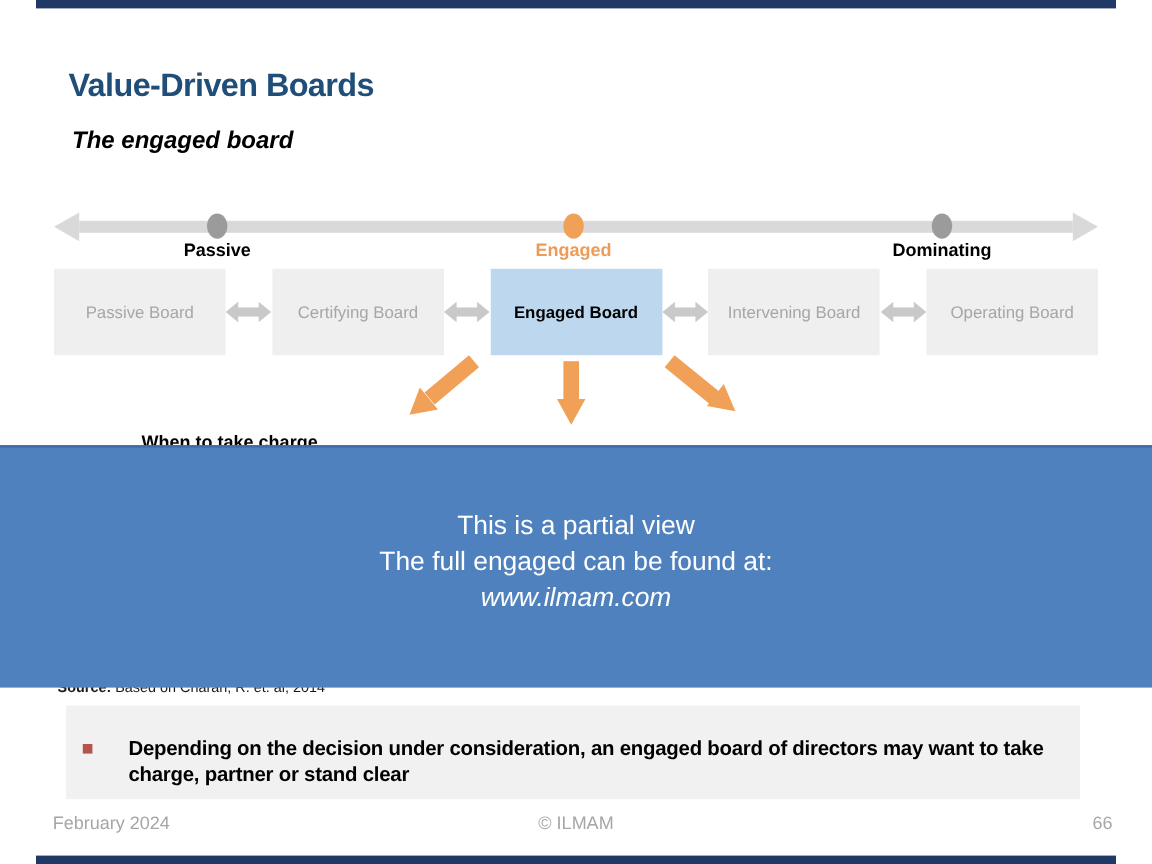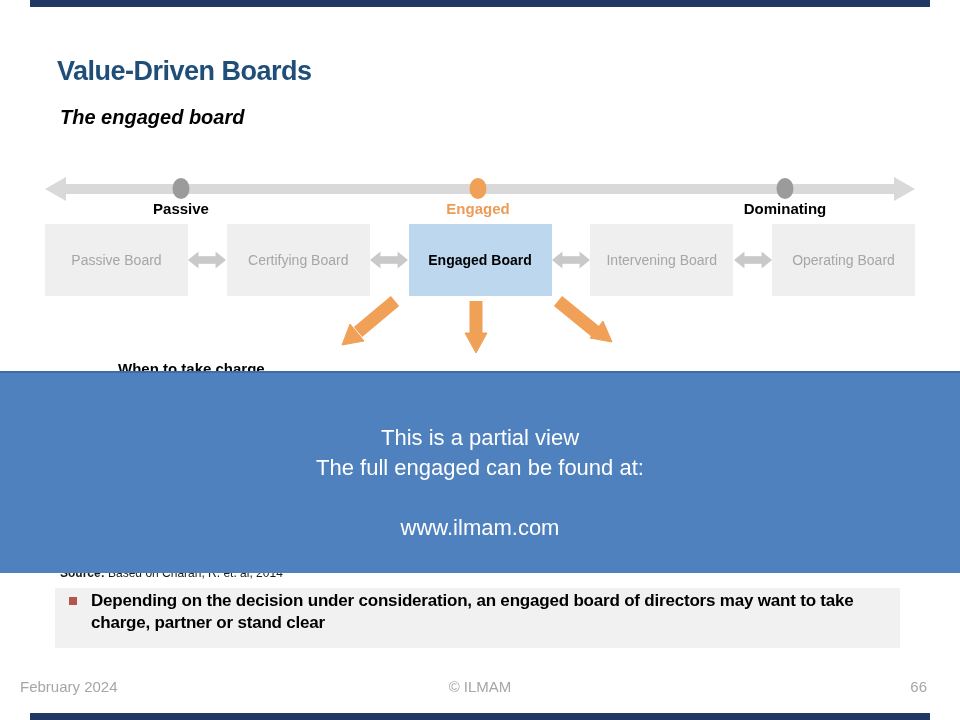--- a/index.html
+++ b/index.html
@@ -38,34 +38,34 @@
 
   .orange-arrows{position:absolute;left:330px;top:295px;}
 
   .partial-heading{position:absolute;left:118px;top:360px;font-size:15px;font-weight:bold;
                    color:#000;z-index:1;white-space:nowrap;}
 
   .overlay{position:absolute;left:0;top:371px;width:960px;height:202px;background:#4E81BD;
            border-top:2px solid #3D6CA6;z-index:5;color:#fff;text-align:center;
            box-sizing:border-box;padding-top:50px;}
   .overlay p{margin:0;font-size:22px;line-height:30px;font-weight:normal;}
-  .overlay p.url{margin-top:30px;}
+  .overlay p.url{font-style:italic;}
 
-  .source-line{position:absolute;left:60px;top:566px;font-size:12px;color:#1a1a1a;z-index:1;
+  .source-line{position:absolute;left:48px;top:566px;font-size:12px;color:#1a1a1a;z-index:1;
                white-space:nowrap;}
   .source-line b{font-weight:bold;}
 
   .callout{position:absolute;left:55px;top:588px;width:845px;min-height:60px;background:#F1F1F1;
-           z-index:1;display:flex;box-sizing:border-box;padding:2px 12px 9px 14px;}
+           z-index:1;display:flex;box-sizing:border-box;padding:25px 12px 9px 14px;gap:16px;}
   .callout .bullet{width:8px;height:8px;background:#B4544C;margin:7px 14px 0 0;flex:0 0 auto;}
   .callout .callout-text{font-size:17px;font-weight:bold;color:#000;line-height:22px;
                          letter-spacing:-0.2px;}
 
   .footer{position:absolute;left:0;top:678px;width:960px;font-size:15px;color:#A6A6A6;}
-  .footer .date{position:absolute;left:20px;}
+  .footer .date{position:absolute;left:44px;}
   .footer .copyright{position:absolute;left:0;width:100%;text-align:center;}
   .footer .page{position:absolute;right:33px;}
 </style>
 </head>
 <body>
 
 <div class="slide">
 
   <div class="edge-bar top"></div>
 

